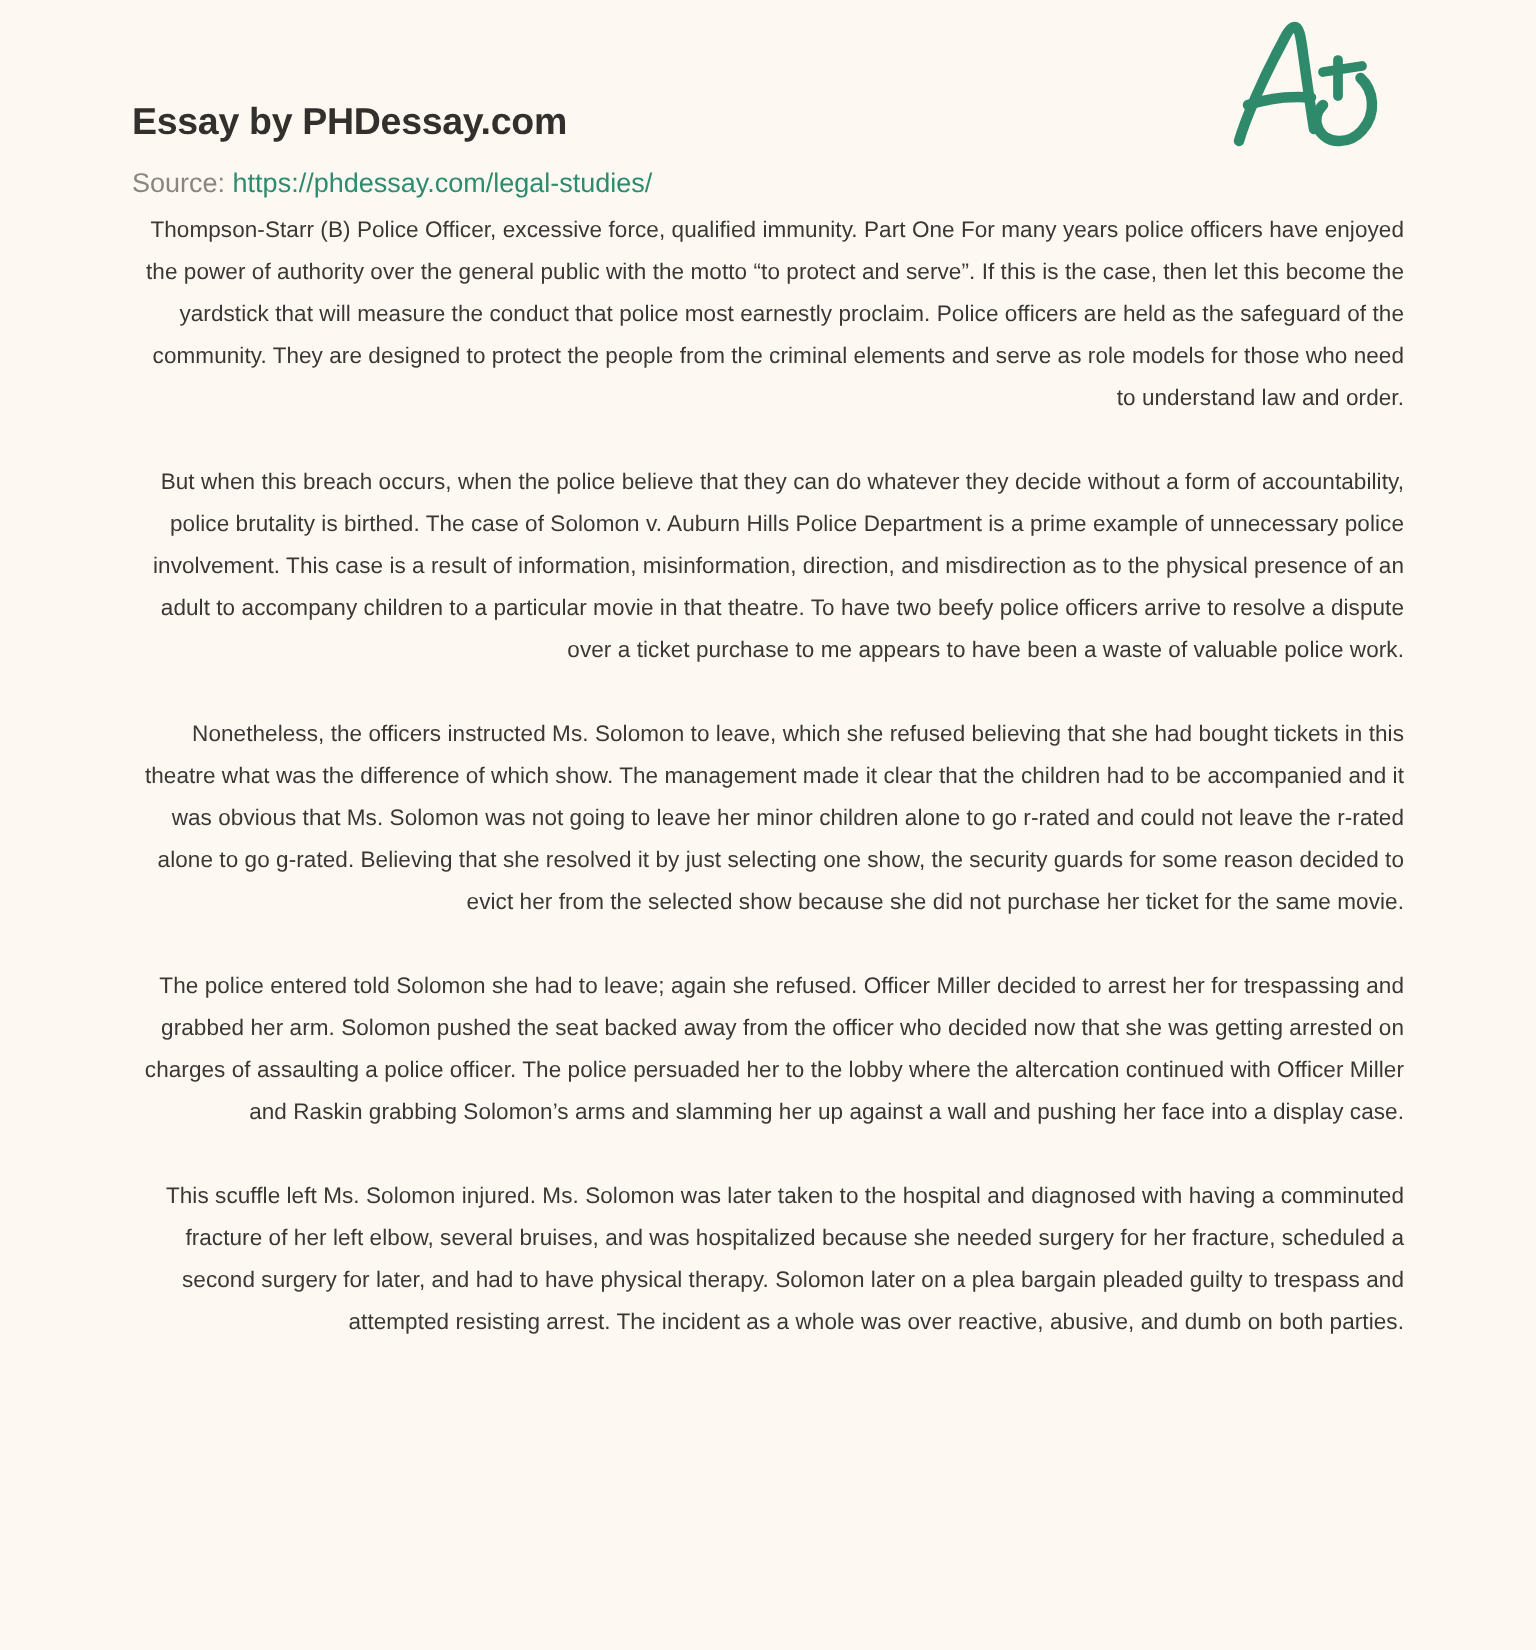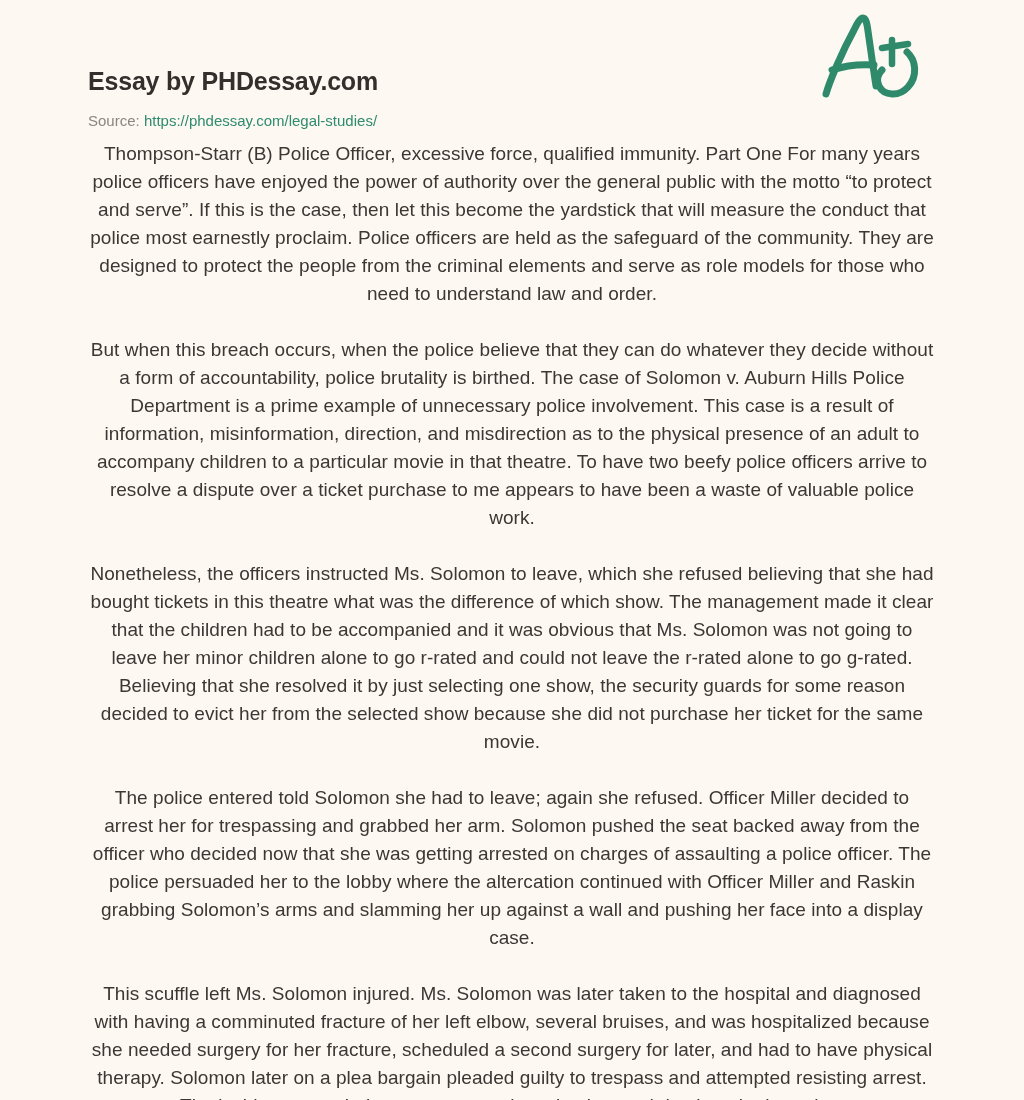--- a/index.html
+++ b/index.html
@@ -43,21 +43,21 @@
     font-weight: 700;
     color: #332f2d;
     letter-spacing: -0.2px;
     line-height: 1.2;
     margin: 0;
     white-space: nowrap;
   }
 
   .source-line {
     margin-top: 15px;
-    font-size: 15px;
+    font-size: 18px;
     line-height: 1.3;
     white-space: nowrap;
   }
 
   .source-label {
     color: #8a8581;
   }
 
   .source-url {
     color: #2e8b6f;
@@ -89,24 +89,24 @@
   }
 
   
   .article {
     padding-top: 32px;
     max-width: 848px;
   }
 
   .article p {
     margin: 0 0 28px 0;
-    font-size: 19px;
+    font-size: 15px;
     line-height: 28px;
     color: #3b3734;
-    text-align: center;
+    text-align: right;
     letter-spacing: 0.05px;
   }
 
   .article p:last-child {
     margin-bottom: 0;
   }
 </style>
 </head>
 <body>
 

